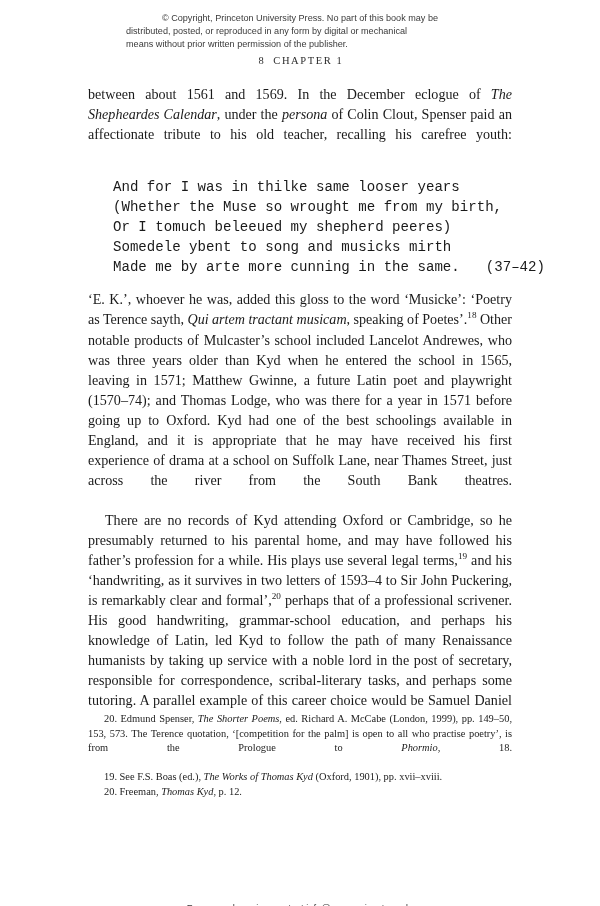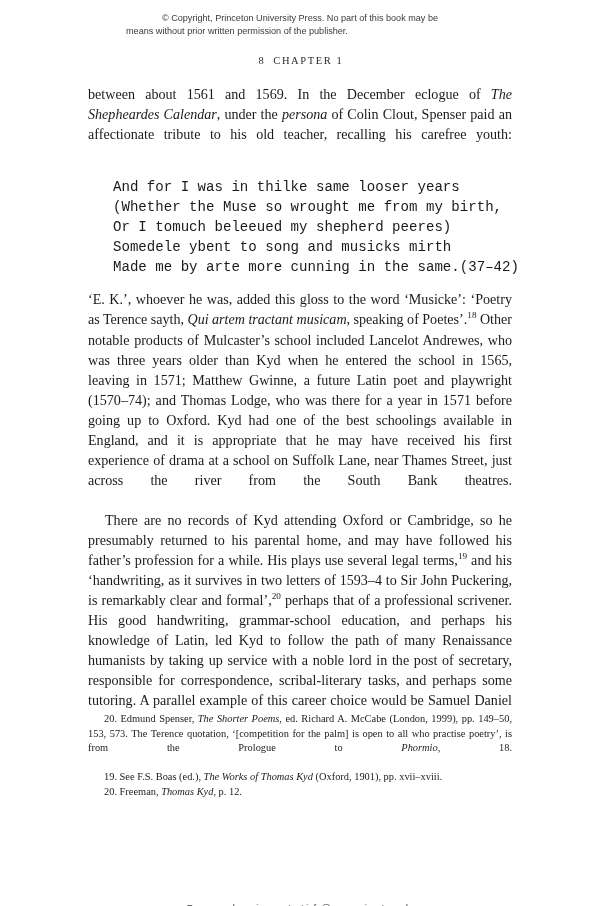--- a/index.html
+++ b/index.html
@@ -97,20 +97,21 @@
     margin: 12.5px 0 12.5px 0;
     padding-left: 25px;
     font-size: 14.1px;
     line-height: 20.05px;
   }
   .verse .vline {
     white-space: nowrap;
     font-family: Liberation Mono, monospace;
   }
   .verse .lineref {
+    margin-left: 26px;
   }
 
   
   .footnotes {
     position: absolute;
     top: 712px;
     left: 88px;
     width: 424px;
     font-size: 10.4px;
     line-height: 14.6px;
@@ -140,20 +141,21 @@
     color: #3a3a3a;
   }
 </style>
 </head>
 <body>
 
 <div class="page">
 
   <div class="copyright">
     <div class="l1">© Copyright, Princeton University Press. No part of this book may be</div>
+    <div>distributed, posted, or reproduced in any form by digital or mechanical</div>
     <div>means without prior written permission of the publisher.</div>
   </div>
 
   <div class="runhead">
     <span class="folio">8</span><span class="chap">CHAPTER 1</span>
   </div>
 
   <div class="textblock">
 
     <p class="body"><span>between about 1561 and 1569. In the December eclogue of </span><i>The Shepheardes Calendar</i><span>, under the </span><i>persona</i><span> of Colin Clout, Spenser paid an affectionate tribute to his old teacher, recalling his carefree youth:</span></p>

